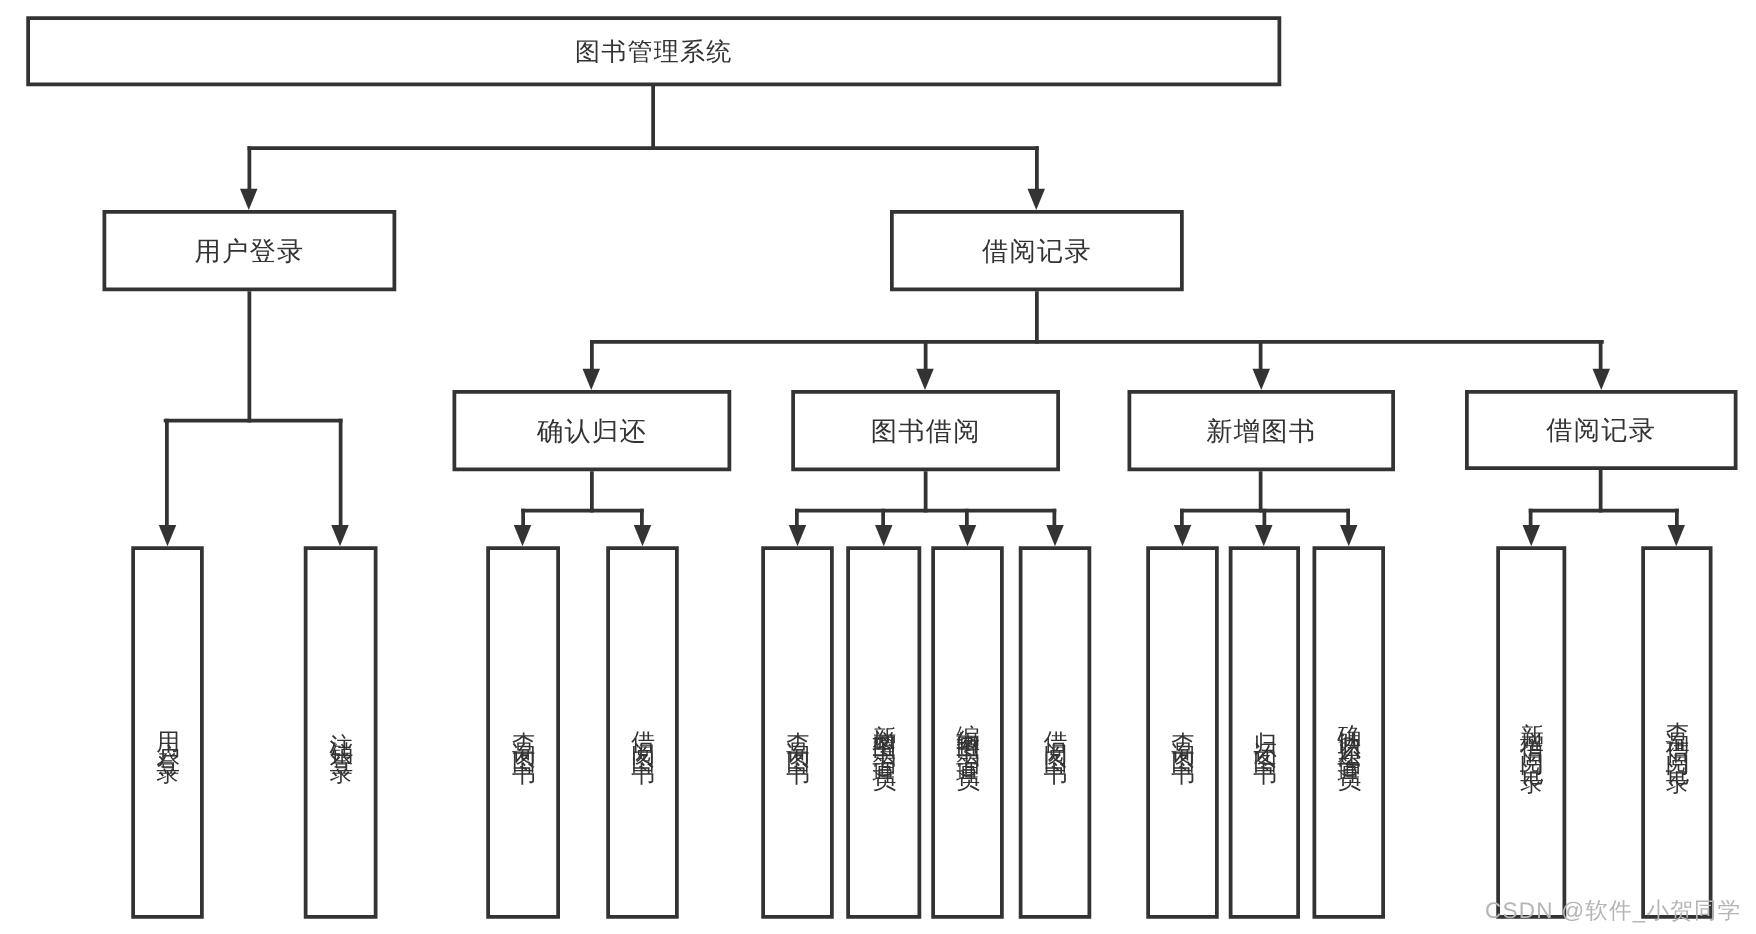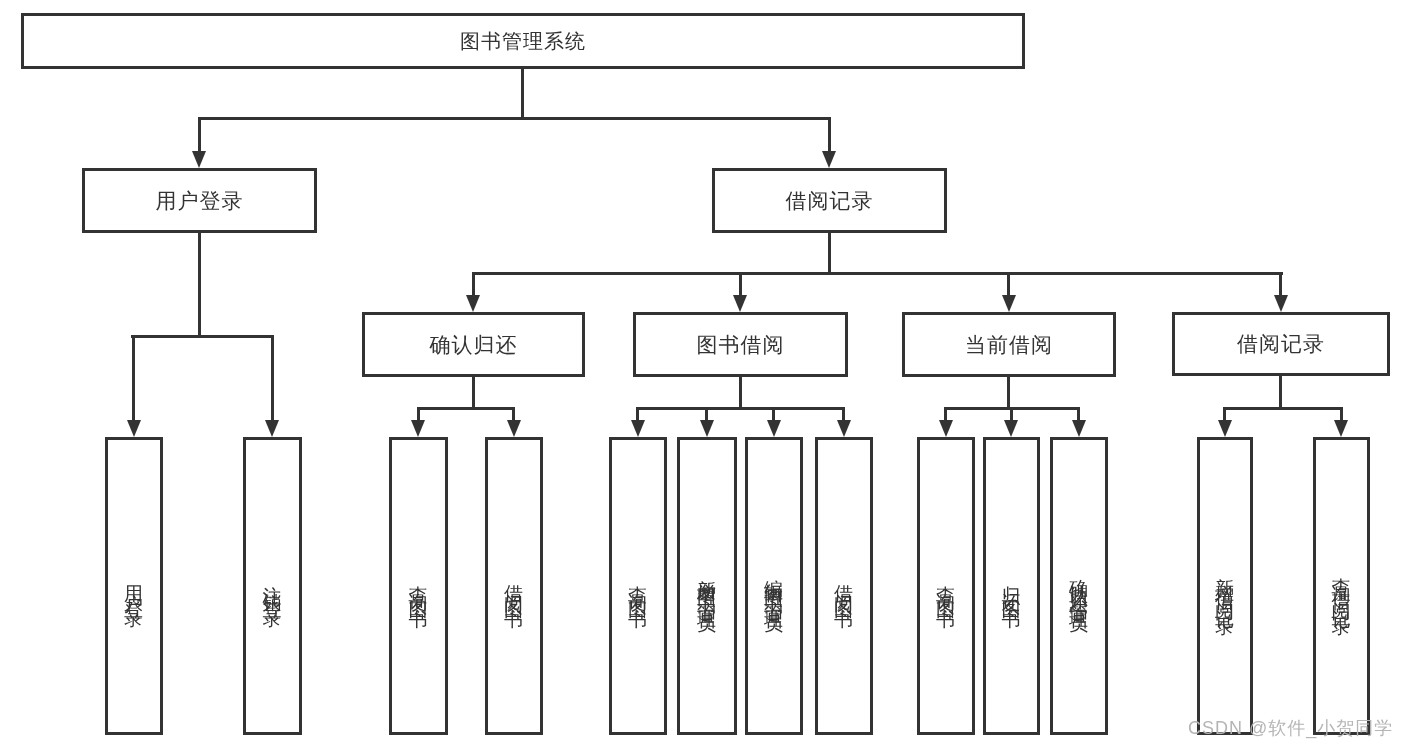--- a/index.html
+++ b/index.html
@@ -95,21 +95,21 @@
   <div class="arrow" style="left:466px;top:295px;"></div>
   <div class="vline" style="left:739px;top:272px;height:25px;"></div>
   <div class="arrow" style="left:733px;top:295px;"></div>
   <div class="vline" style="left:1007px;top:272px;height:25px;"></div>
   <div class="arrow" style="left:1002px;top:295px;"></div>
   <div class="vline" style="left:1279px;top:272px;height:25px;"></div>
   <div class="arrow" style="left:1274px;top:295px;"></div>
 
   <div class="node" style="left:362px;top:312px;width:223px;height:65px;">确认归还</div>
   <div class="node" style="left:633px;top:312px;width:215px;height:65px;">图书借阅</div>
-  <div class="node" style="left:902px;top:312px;width:214px;height:65px;">当前借阅</div>
+  <div class="node" style="left:902px;top:312px;width:214px;height:65px;">新增图书</div>
   <div class="node" style="left:1172px;top:312px;width:218px;height:64px;">借阅记录</div>
 
   <div class="vline" style="left:472px;top:377px;height:33px;"></div>
   <div class="hline" style="left:417px;top:407px;width:98px;"></div>
   <div class="vline" style="left:417px;top:407px;height:16px;"></div>
   <div class="arrow" style="left:411px;top:420px;"></div>
   <div class="vline" style="left:512px;top:407px;height:16px;"></div>
   <div class="arrow" style="left:507px;top:420px;"></div>
 
   <div class="vline" style="left:739px;top:377px;height:33px;"></div>

